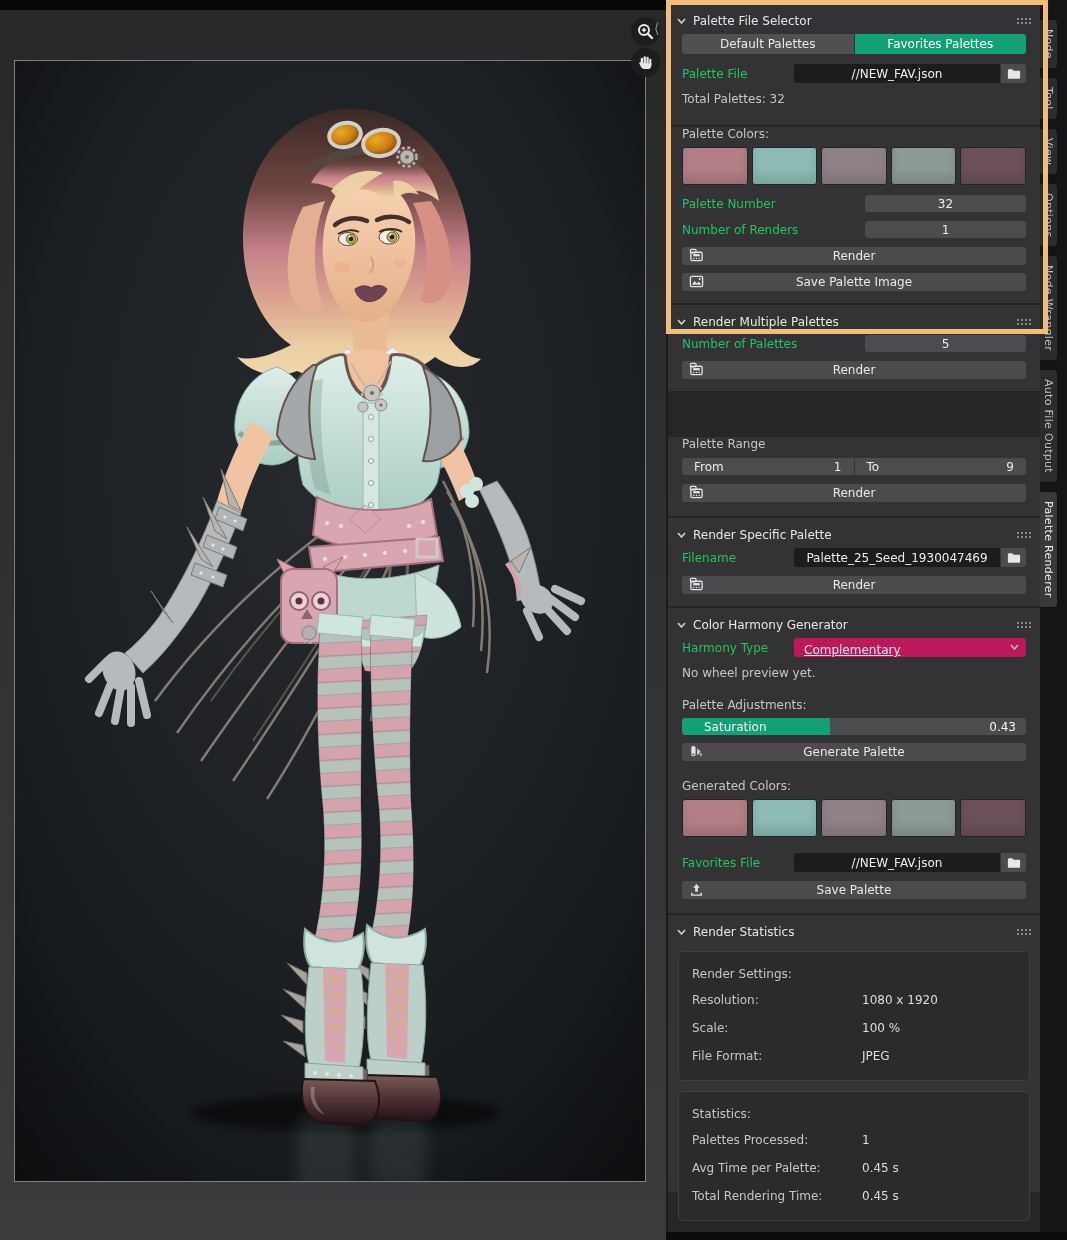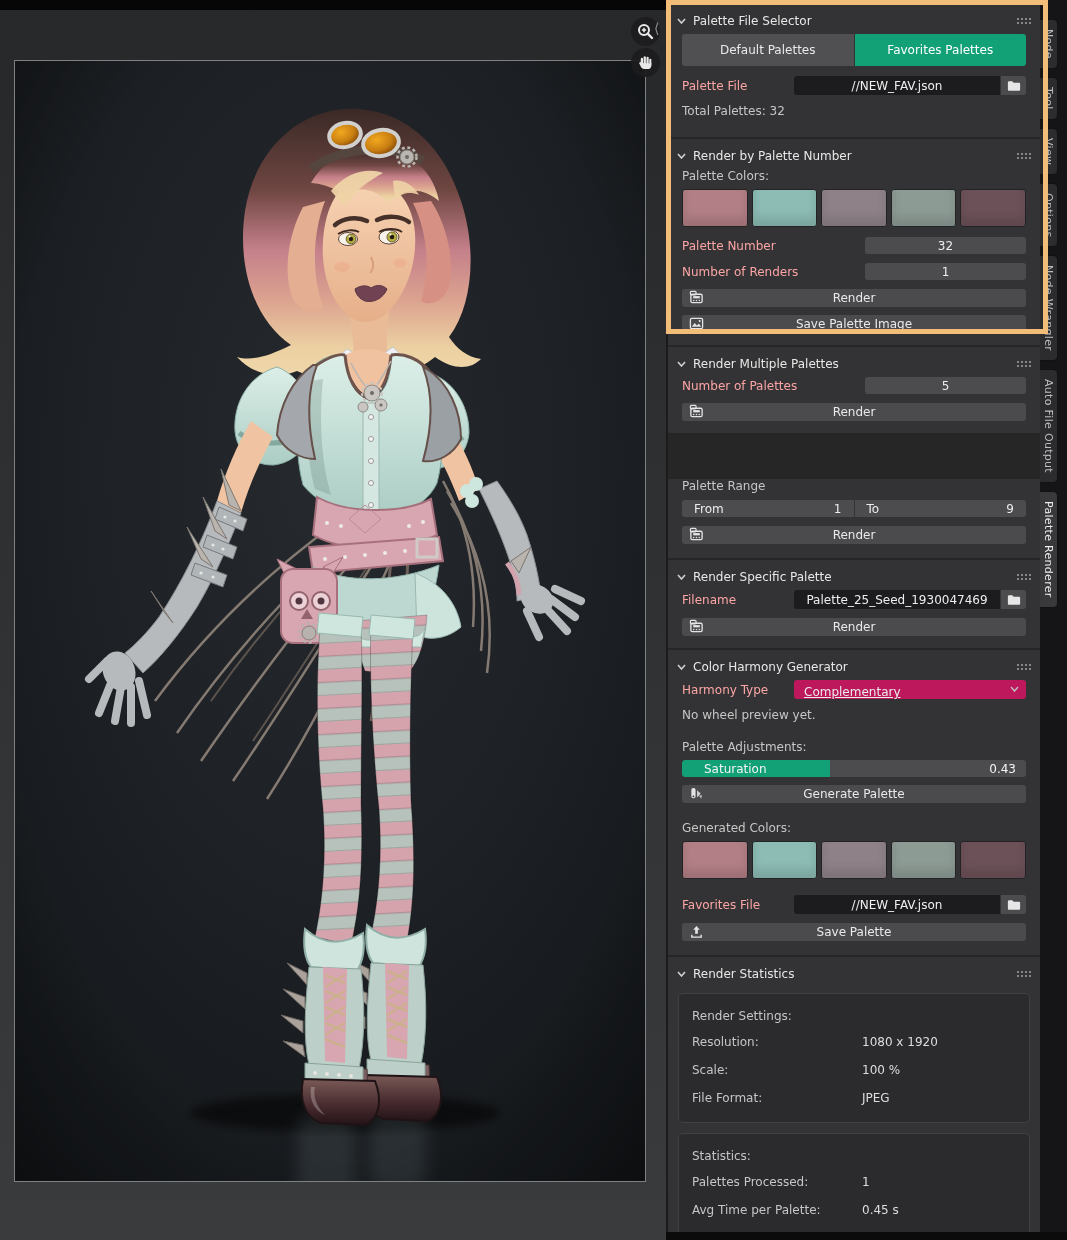--- a/index.html
+++ b/index.html
@@ -32,23 +32,23 @@
   .panel { background:#333335; margin-bottom:2px; padding-bottom:10px; }
   .panel-hd { height:30px; display:flex; align-items:center; padding:4px 9px 0 9px; gap:7px; }
   .panel-title { color:#e7e7e7; white-space:nowrap; }
   .chev { flex:0 0 auto; display:flex; }
   .dots {
     margin-left:auto; width:15px; height:8px;
     background-image:radial-gradient(#969696 1px, transparent 1.2px);
     background-size:4px 4px; opacity:.85;
   }
   .row { display:flex; align-items:center; margin:0 14px 9px 14px; height:18px; white-space:nowrap; }
-  .lbl { color:#fca5a5; }
+  .lbl { color:#22c55e; }
   .w33 { flex:0 0 112px; } .w53 { flex:0 0 183px; }
-  .seg { display:flex; height:32px; margin:0 14px 10px 14px; gap:1px; }
+  .seg { display:flex; height:20px; margin:0 14px 10px 14px; gap:1px; }
   .seg-btn {
     flex:1; display:flex; align-items:center; justify-content:center;
     background:#505053; color:#e9e9e9;
   }
   .seg-btn:first-child { border-radius:3px 0 0 3px; }
   .seg-btn:last-child  { border-radius:0 3px 3px 0; color:#fff; }
   .textfield {
     flex:1 1 auto; min-width:0; height:19px; background:#1c1c1e; color:#eee;
     border-radius:3px 0 0 3px; display:flex; align-items:center; justify-content:center;
     overflow:hidden;
@@ -460,29 +460,20 @@
         <div class="folderbtn">
           <svg width="14" height="12" viewBox="0 0 16 13">
               <path d="M1,2.5 C1,1.7 1.6,1 2.4,1 H6 L7.6,2.8 H13.6 C14.4,2.8 15,3.4 15,4.2 V10.6 C15,11.4 14.4,12 13.6,12 H2.4 C1.6,12 1,11.4 1,10.6 Z" fill="#e6e6e6"></path>
             </svg>
         </div>
       </div>
       <div class="freelabel" style="margin-top:5px;">Total Palettes: 32</div>
     </div>
 
     <div class="panel">
-      <div class="panel-hd">
-        <span class="chev">
-            <svg width="9" height="6" viewBox="0 0 9 6">
-              <path d="M1,1 L4.5,5 L8,1" fill="none" stroke="#cfcfcf" stroke-width="1.6"></path>
-            </svg>
-          </span>
-        <span class="panel-title">Render by Palette Number</span>
-        <span class="dots"></span>
-      </div>
       <div class="freelabel" style="margin-bottom:6px;">Palette Colors:</div>
       <div class="swatches">
         <div class="sw" style="background-color: rgb(178, 127, 134);"></div>
         <div class="sw" style="background-color: rgb(140, 188, 180);"></div>
         <div class="sw" style="background-color: rgb(142, 130, 136);"></div>
         <div class="sw" style="background-color: rgb(141, 155, 149);"></div>
         <div class="sw" style="background-color: rgb(108, 81, 88);"></div>
       </div>
       <div class="row" style="height:17px;">
         <span class="lbl w53">Palette Number</span>

